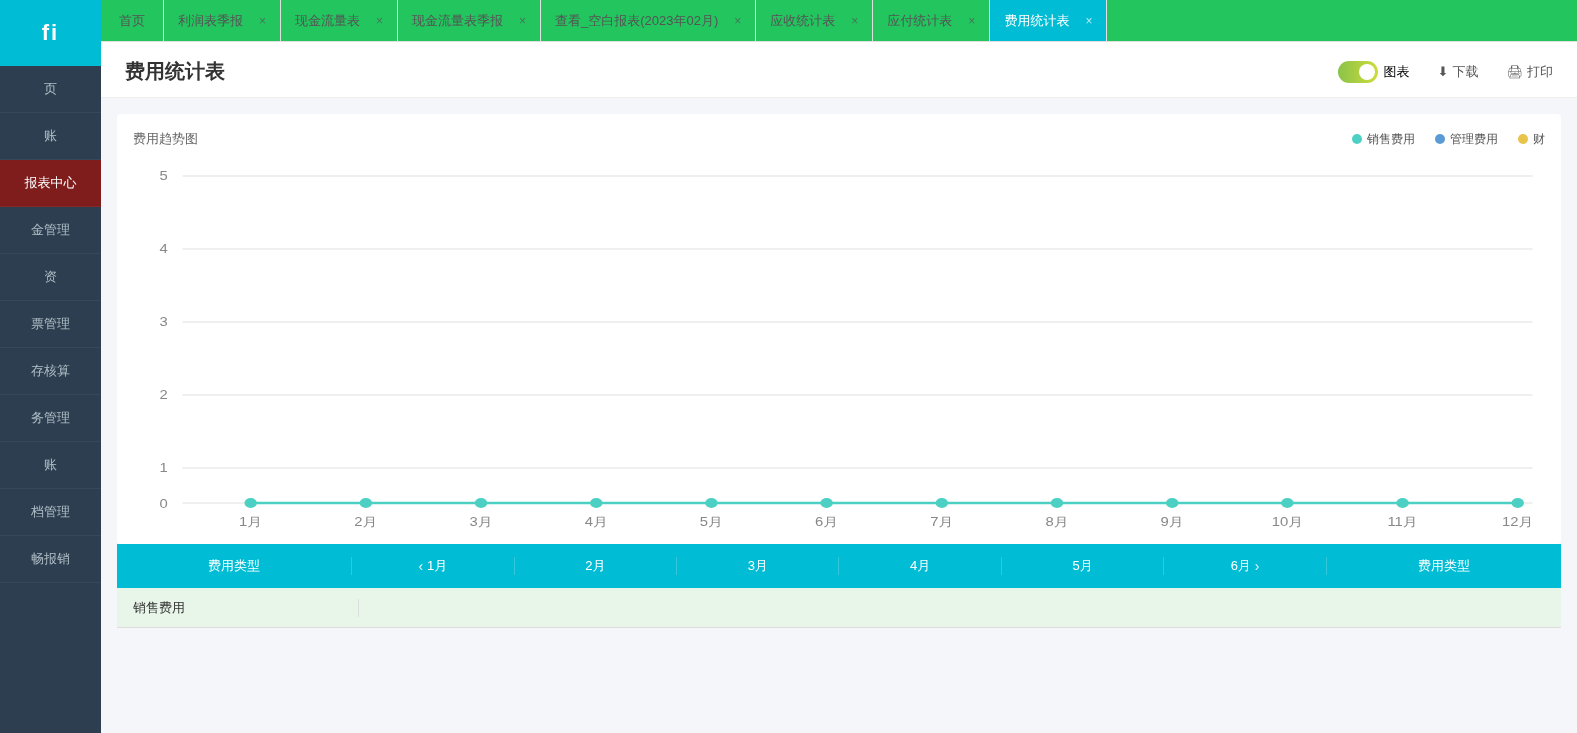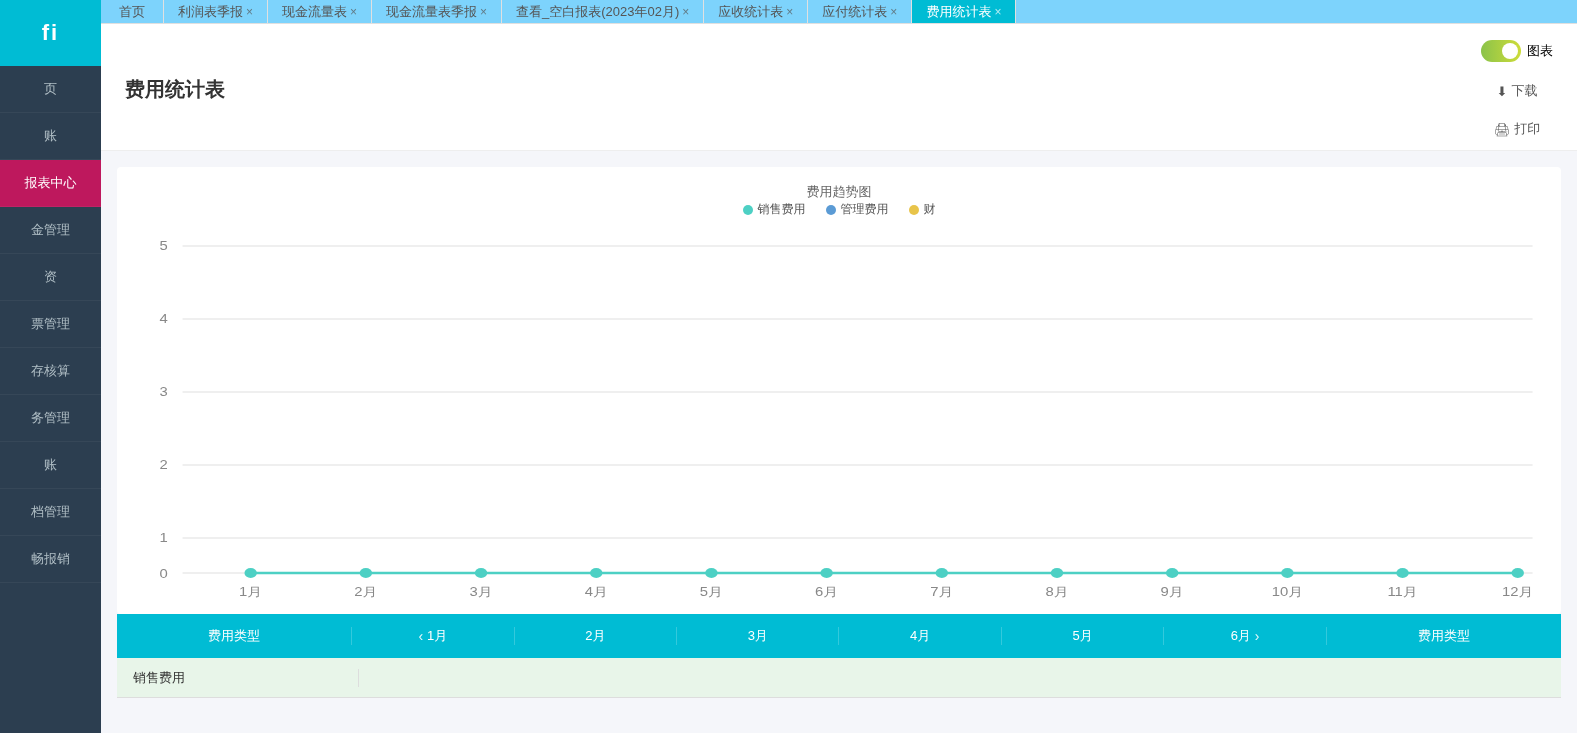--- a/index.html
+++ b/index.html
@@ -28,52 +28,52 @@
       letter-spacing: 2px;
     }
     .sidebar-item {
       padding: 14px 10px;
       color: #b0bec5;
       cursor: pointer;
       text-align: center;
       font-size: 13px;
       border-bottom: 1px solid rgba(255,255,255,0.05);
     }
-    .sidebar-item.active { background: #be185d; color: white; }
+    .sidebar-item.active { background: #7f1d1d; color: white; }
 
     
     .main {
       flex: 1;
       display: flex;
       flex-direction: column;
       overflow: hidden;
     }
 
     
     .tabs-bar {
       display: flex;
       align-items: center;
-      background: #7dd3fc;
+      background: #22c55e;
       border-bottom: 1px solid #e0e0e0;
-      height: 24px;
+      height: 42px;
       padding: 0 0;
       overflow: hidden;
       flex-shrink: 0;
     }
     .tab {
       display: flex;
       align-items: center;
       padding: 0 14px;
       height: 100%;
       font-size: 13px;
       color: #555;
       cursor: pointer;
       border-right: 1px solid #e0e0e0;
       white-space: nowrap;
-      gap: 3px;
+      gap: 16px;
     }
     .tab.active {
       background: #00bcd4;
       color: white;
     }
     .tab-close {
       font-size: 12px;
       color: inherit;
       opacity: 0.7;
       cursor: pointer;
@@ -110,22 +110,21 @@
       flex-shrink: 0;
     }
     .page-title {
       font-size: 20px;
       font-weight: 600;
       color: #333;
     }
     .header-actions {
       display: flex;
       align-items: center;
-      gap: 20px;
-      flex-direction: column;
+      gap: 28px;
     }
     .toggle-wrap {
       display: flex;
       align-items: center;
       gap: 6px;
     }
     .toggle {
       width: 40px;
       height: 22px;
       background: linear-gradient(to right, #8bc34a, #cddc39);
@@ -158,21 +157,20 @@
       margin: 16px 16px 0;
       border-radius: 4px;
       padding: 16px;
       flex-shrink: 0;
     }
     .chart-header {
       display: flex;
       align-items: center;
       justify-content: space-between;
       margin-bottom: 10px;
-      flex-direction: column;
     }
     .chart-title {
       font-size: 13px;
       color: #666;
     }
     .chart-legend {
       display: flex;
       align-items: center;
       gap: 20px;
     }

